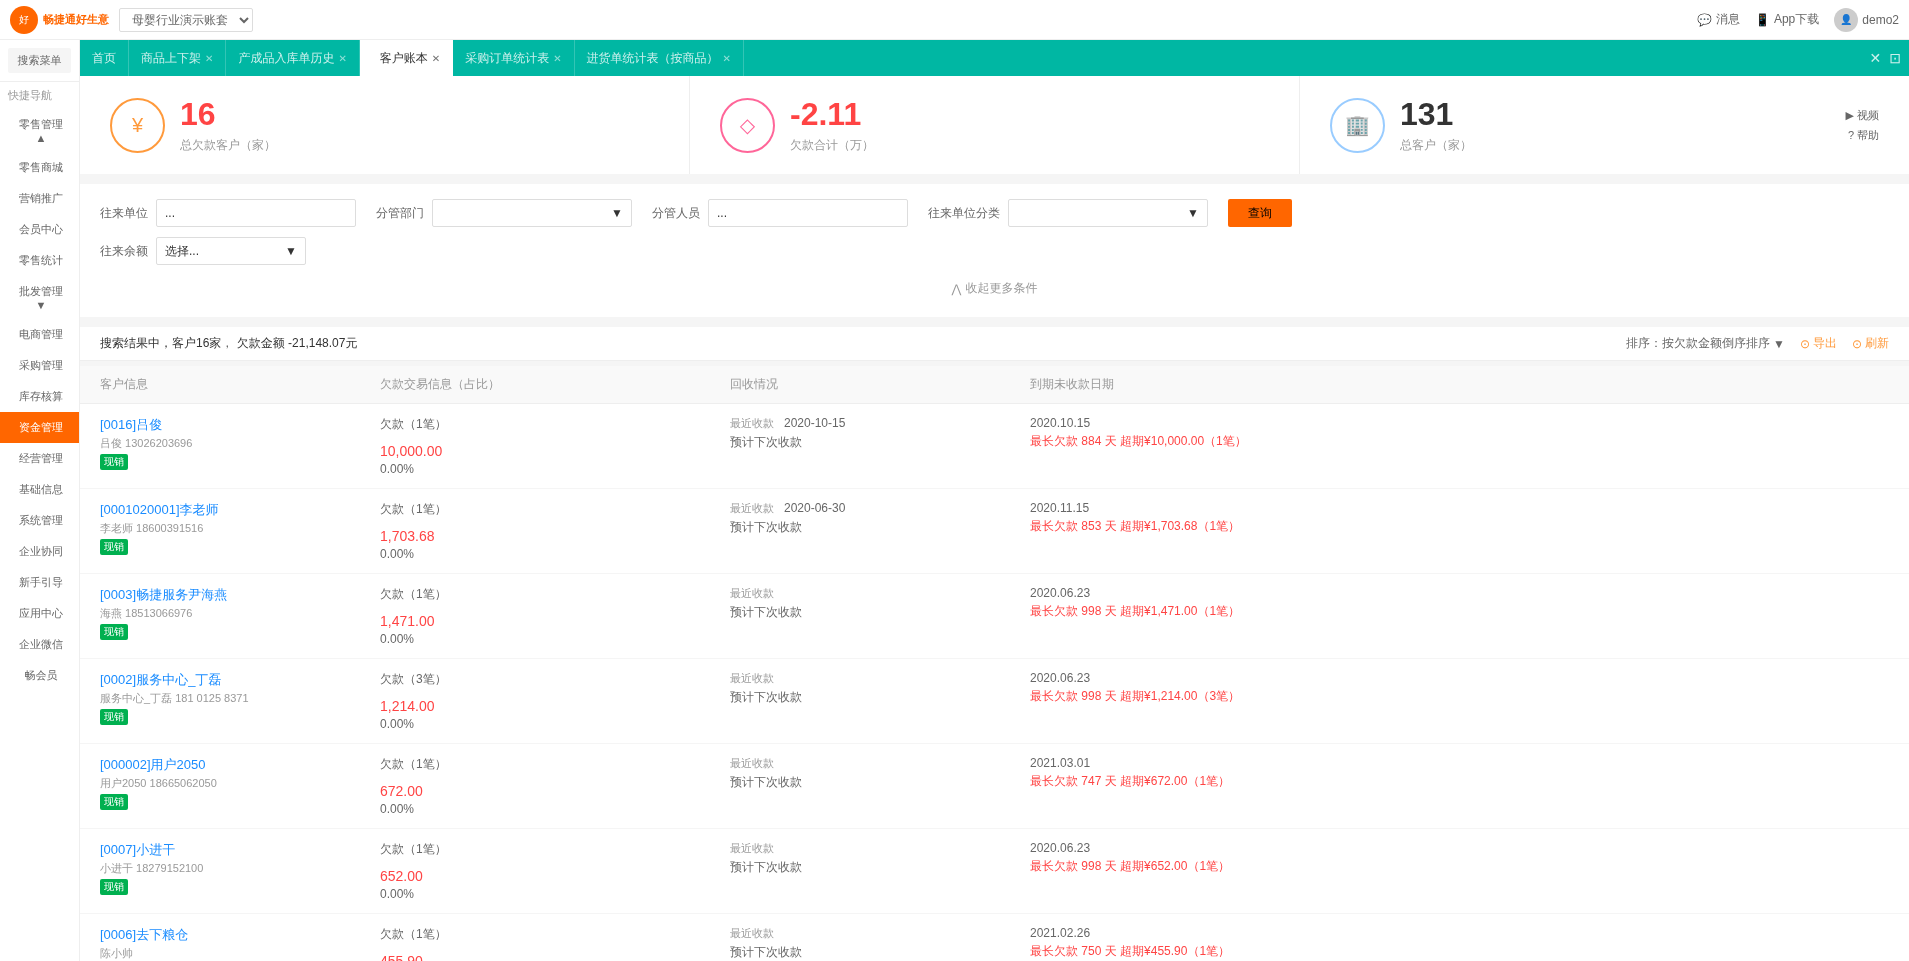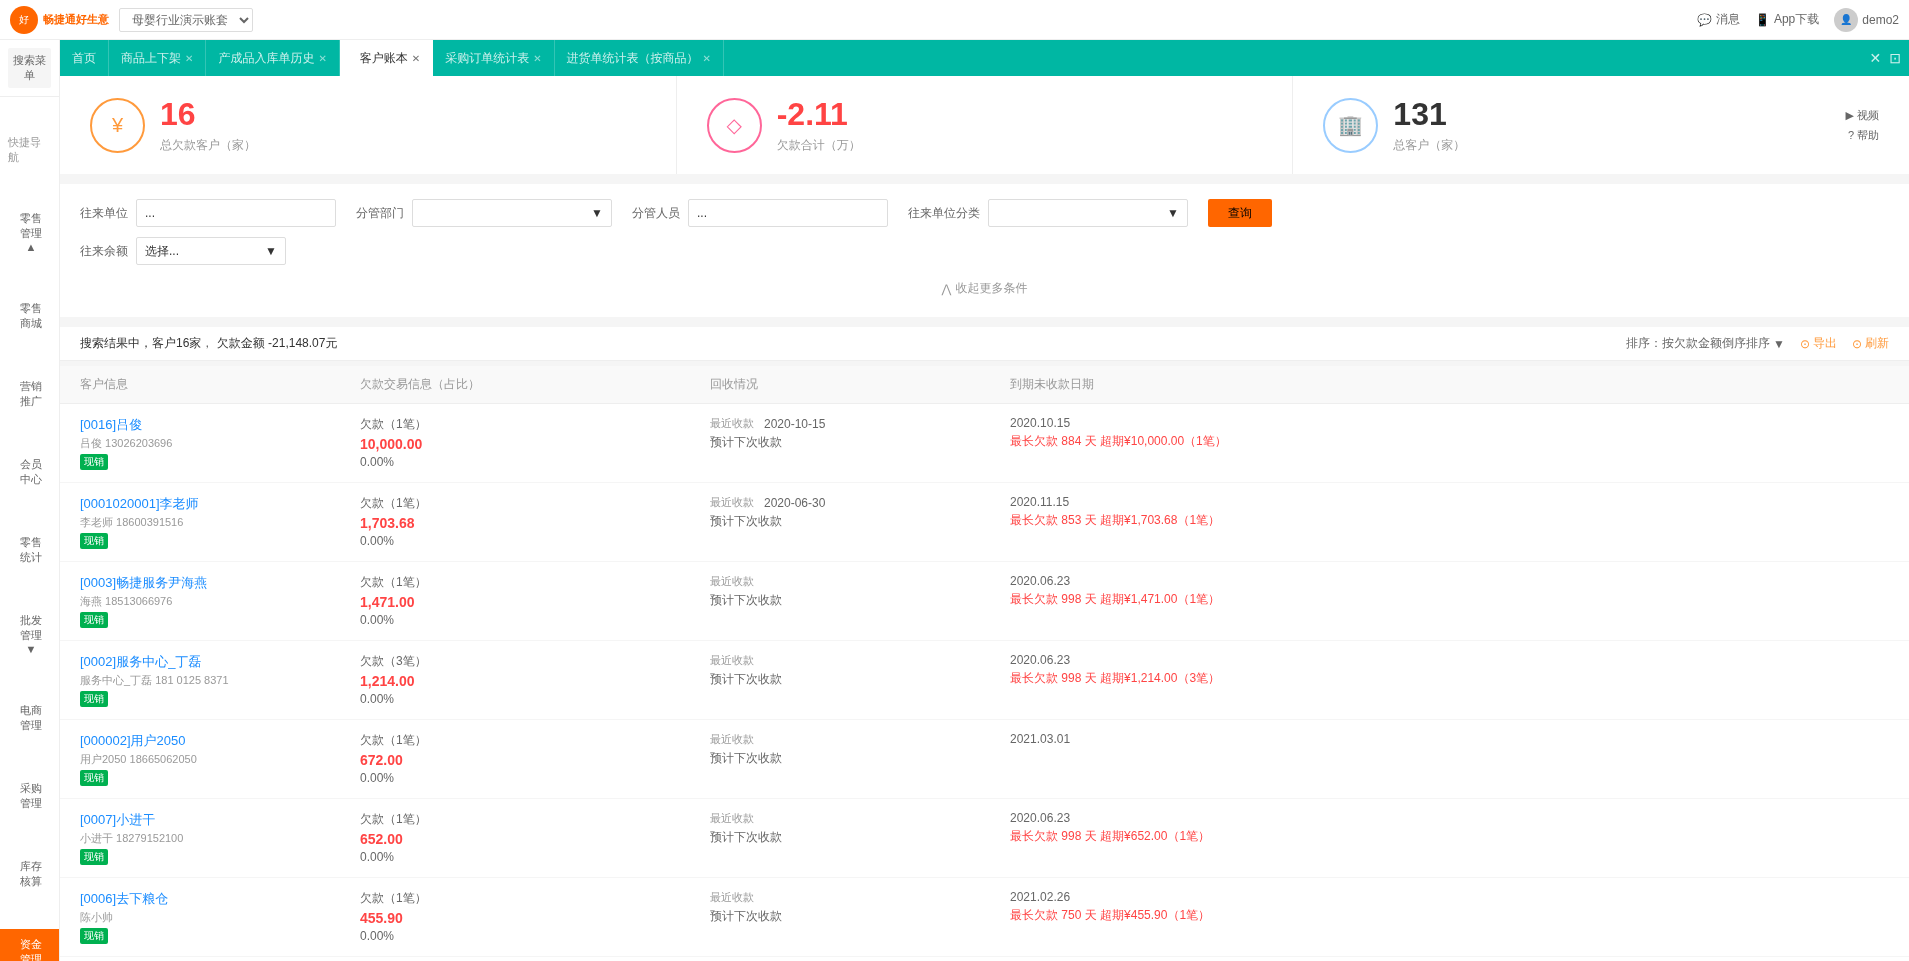--- a/index.html
+++ b/index.html
@@ -12,21 +12,21 @@
     .logo-text { color: #ff6600; font-size: 11px; font-weight: bold; }
     .company-selector { font-size: 12px; color: #666; padding: 0 8px; border: 1px solid #ddd; height: 24px; border-radius: 2px; background: #fff; cursor: pointer; }
     .top-right { margin-left: auto; display: flex; align-items: center; gap: 15px; }
     .top-right-item { display: flex; align-items: center; gap: 4px; font-size: 12px; color: #666; cursor: pointer; }
     .avatar { width: 24px; height: 24px; border-radius: 50%; background: #ccc; display: flex; align-items: center; justify-content: center; font-size: 10px; }
     
     
     .main-layout { display: flex; height: calc(100vh - 40px); }
     
     
-    .sidebar { width: 60px; background: #fff; border-right: 1px solid #eee; display: flex; flex-direction: column; overflow-y: auto; gap: 32px; }
+    .sidebar { width: 80px; background: #fff; border-right: 1px solid #eee; display: flex; flex-direction: column; overflow-y: auto; }
     .sidebar-search { padding: 8px; border-bottom: 1px solid #eee; }
     .sidebar-search-btn { width: 100%; background: #f5f5f5; border: none; padding: 5px; font-size: 11px; color: #666; cursor: pointer; border-radius: 2px; }
     .sidebar-group-title { padding: 6px 8px; font-size: 11px; color: #999; }
     .sidebar-item { padding: 8px 14px; text-align: center; font-size: 11px; color: #666; cursor: pointer; border-left: 3px solid transparent; }
     .sidebar-item.active { background: #ff6600; color: #fff; border-left-color: #ff6600; }
     
     
     .content-area { flex: 1; display: flex; flex-direction: column; overflow: hidden; }
     
     
@@ -79,33 +79,33 @@
     
     .data-table { background: #fff; width: 100%; }
     .table-header { display: grid; grid-template-columns: 280px 350px 300px 1fr; background: #f9f9f9; border-bottom: 1px solid #eee; padding: 10px 20px; font-size: 12px; color: #999; font-weight: normal; }
     .table-row { display: grid; grid-template-columns: 280px 350px 300px 1fr; padding: 12px 20px; border-bottom: 1px solid #f5f5f5; align-items: start; }
     
     .customer-name { font-size: 13px; color: #1a8cff; cursor: pointer; text-decoration: none; }
     .customer-phone { font-size: 11px; color: #999; margin-top: 2px; }
     .customer-tag { display: inline-block; background: #00b050; color: white; font-size: 10px; padding: 1px 4px; border-radius: 2px; margin-top: 3px; }
     
     .debt-count { font-size: 12px; color: #666; }
-    .debt-amount { font-size: 14px; color: #ff4444; font-weight: bold; margin-top: 3px; }
+    .debt-amount { font-size: 14px; color: #ff4444; font-weight: normal; margin-top: 10px; }
     .debt-percent { font-size: 12px; color: #666; margin-top: 3px; }
     
     .return-date { font-size: 12px; color: #666; }
     .return-label { font-size: 11px; color: #999; }
     .return-next { font-size: 12px; color: #666; }
     
     .overdue-date { font-size: 12px; color: #666; }
     .overdue-days { font-size: 12px; color: #ff4444; margin-top: 3px; }
     .overdue-amount { color: #ff4444; font-size: 12px; cursor: pointer; }
     
     .return-info { display: flex; flex-direction: column; gap: 3px; }
-    .return-row { display: flex; gap: 10px; align-items: flex-end; }
+    .return-row { display: flex; gap: 10px; }
   </style>
 </head>
 <body>
 
 <div class="top-bar">
   <div class="logo-area">
     <div class="logo-icon">好</div>
     <div class="logo-text">畅捷通好生意</div>
   </div>
   <select class="company-selector">
@@ -418,20 +418,21 @@
           <div class="return-info">
             <div class="return-row">
               <span class="return-label">最近收款</span>
             </div>
             <div class="return-row">
               <span class="return-next">预计下次收款</span>
             </div>
           </div>
           <div>
             <div class="overdue-date">2021.03.01</div>
+            <div class="overdue-days">最长欠款 747 天 <a class="overdue-amount">超期¥672.00（1笔）</a></div>
           </div>
         </div>
 
         <div class="table-row">
           <div>
             <div><a class="customer-name">[0007]小进干</a></div>
             <div class="customer-phone">小进干 18279152100</div>
             <span class="customer-tag">现销</span>
           </div>
           <div>

